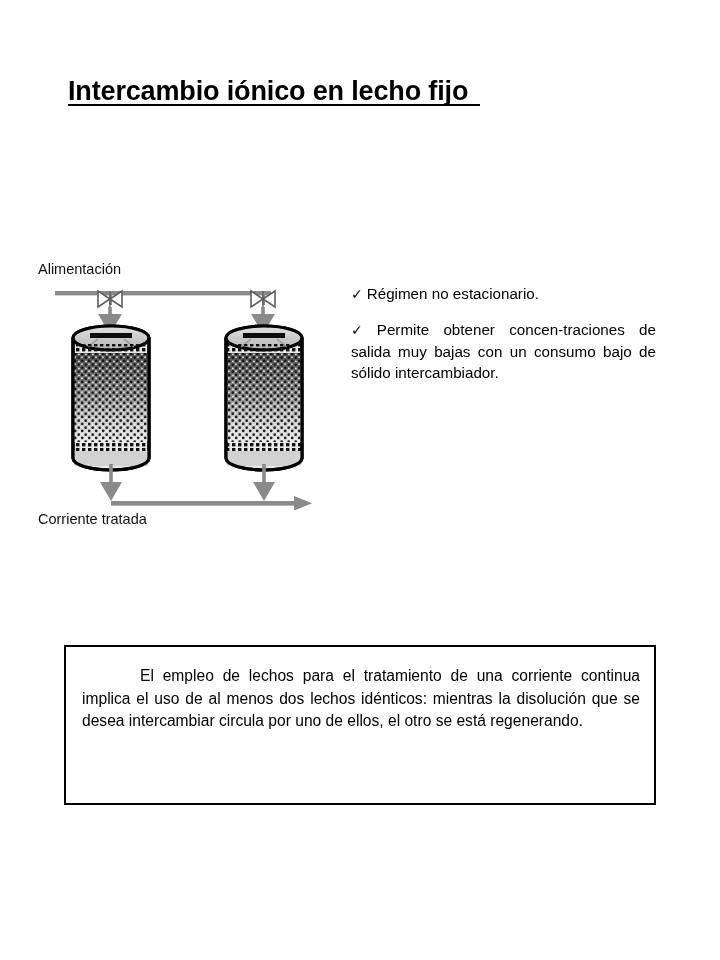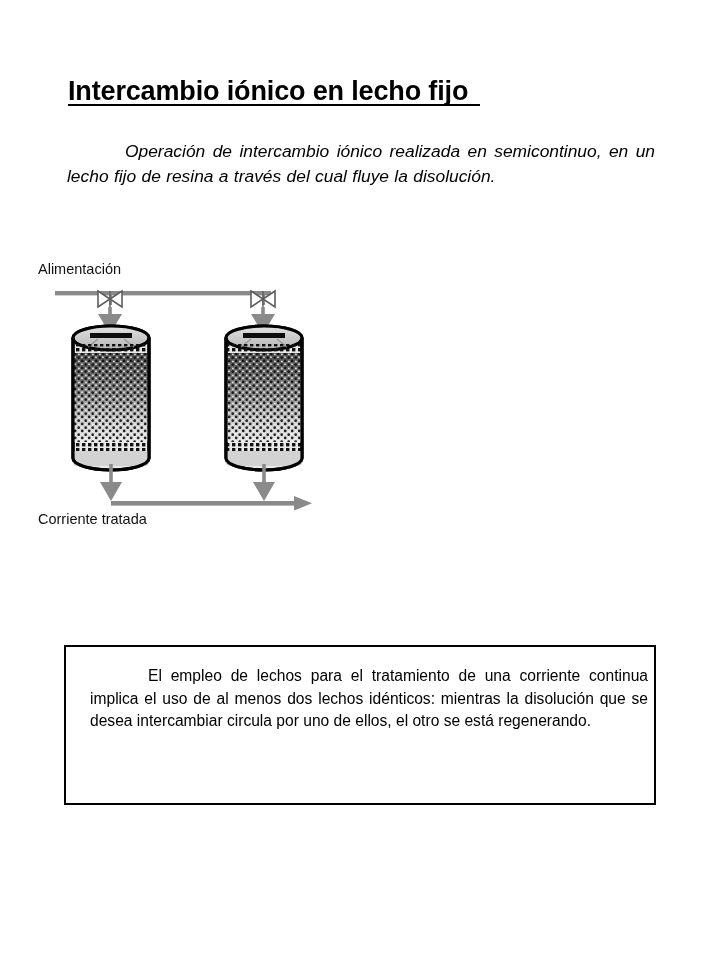--- a/index.html
+++ b/index.html
@@ -100,32 +100,30 @@
   }
   .boxtext {
     position: absolute;
     left: 16px;
     top: 18px;
     width: 558px;
     font-size: 15.6px;
     line-height: 1.45;
     text-align: justify;
     text-indent: 58px;
-    margin-left: 8px;
   }
 </style>
 </head>
 <body>
 
 <div class="page">
 
   <div class="title">Intercambio iónico en lecho fijo</div>
   <div class="title-rule"></div>
 
-  <div class="intro">Operación de intercambio iónico realizada en semicontinuo, en un lecho fijo de resina a través del cual fluye la disolución.</div>
 
   <div class="diagram">
     <svg width="300" height="280" viewBox="0 0 300 280" xmlns="http://www.w3.org/2000/svg">
       <defs>
         <linearGradient id="bedgrad" x1="0" y1="0" x2="0" y2="1">
           <stop offset="0%" stop-color="#4f4f4f"></stop>
           <stop offset="45%" stop-color="#8a8a8a"></stop>
           <stop offset="78%" stop-color="#cfcfcf"></stop>
           <stop offset="100%" stop-color="#e8e8e8"></stop>
         </linearGradient>
@@ -230,19 +228,25 @@
       <g>
         <rect x="83" y="243" width="186" height="4.6" fill="#8a8a8a"></rect>
         <path d="M266,238 L284,245.3 L266,252.6 Z" fill="#8a8a8a"></path>
       </g>
 
       <text x="10" y="266" font-family="Liberation Sans, sans-serif" font-size="14.5" fill="#111111">Corriente tratada</text>
     </svg>
   </div>
 
   <div class="bullets">
+    <div class="bullet">
+      <span class="tick">✓</span><span class="btext">Régimen no estacionario.</span>
+    </div>
+    <div class="bullet">
+      <span class="tick">✓</span><span class="btext">Permite obtener concen-traciones de salida  muy bajas con un consumo bajo de sólido intercambiador.</span>
+    </div>
   </div>
 
   <div class="boxwrap">
     <div class="boxtext">El empleo de lechos para el tratamiento de una corriente continua implica el uso de al menos dos lechos idénticos: mientras la disolución que se desea intercambiar circula por uno de ellos, el otro se está regenerando.</div>
   </div>
 
 </div>
 
 </body></html>

